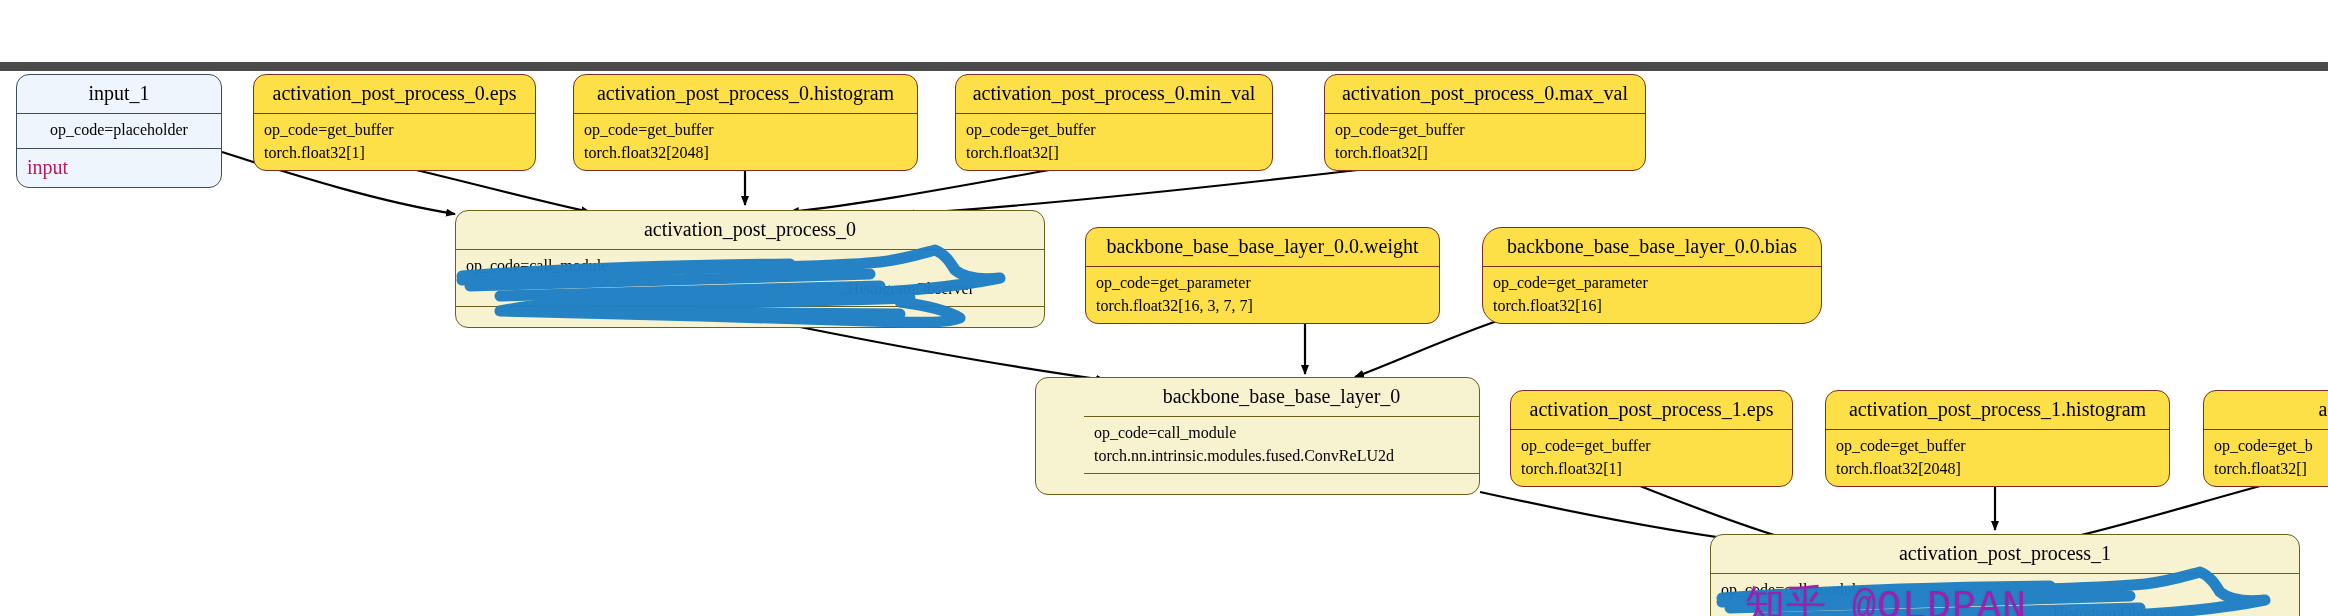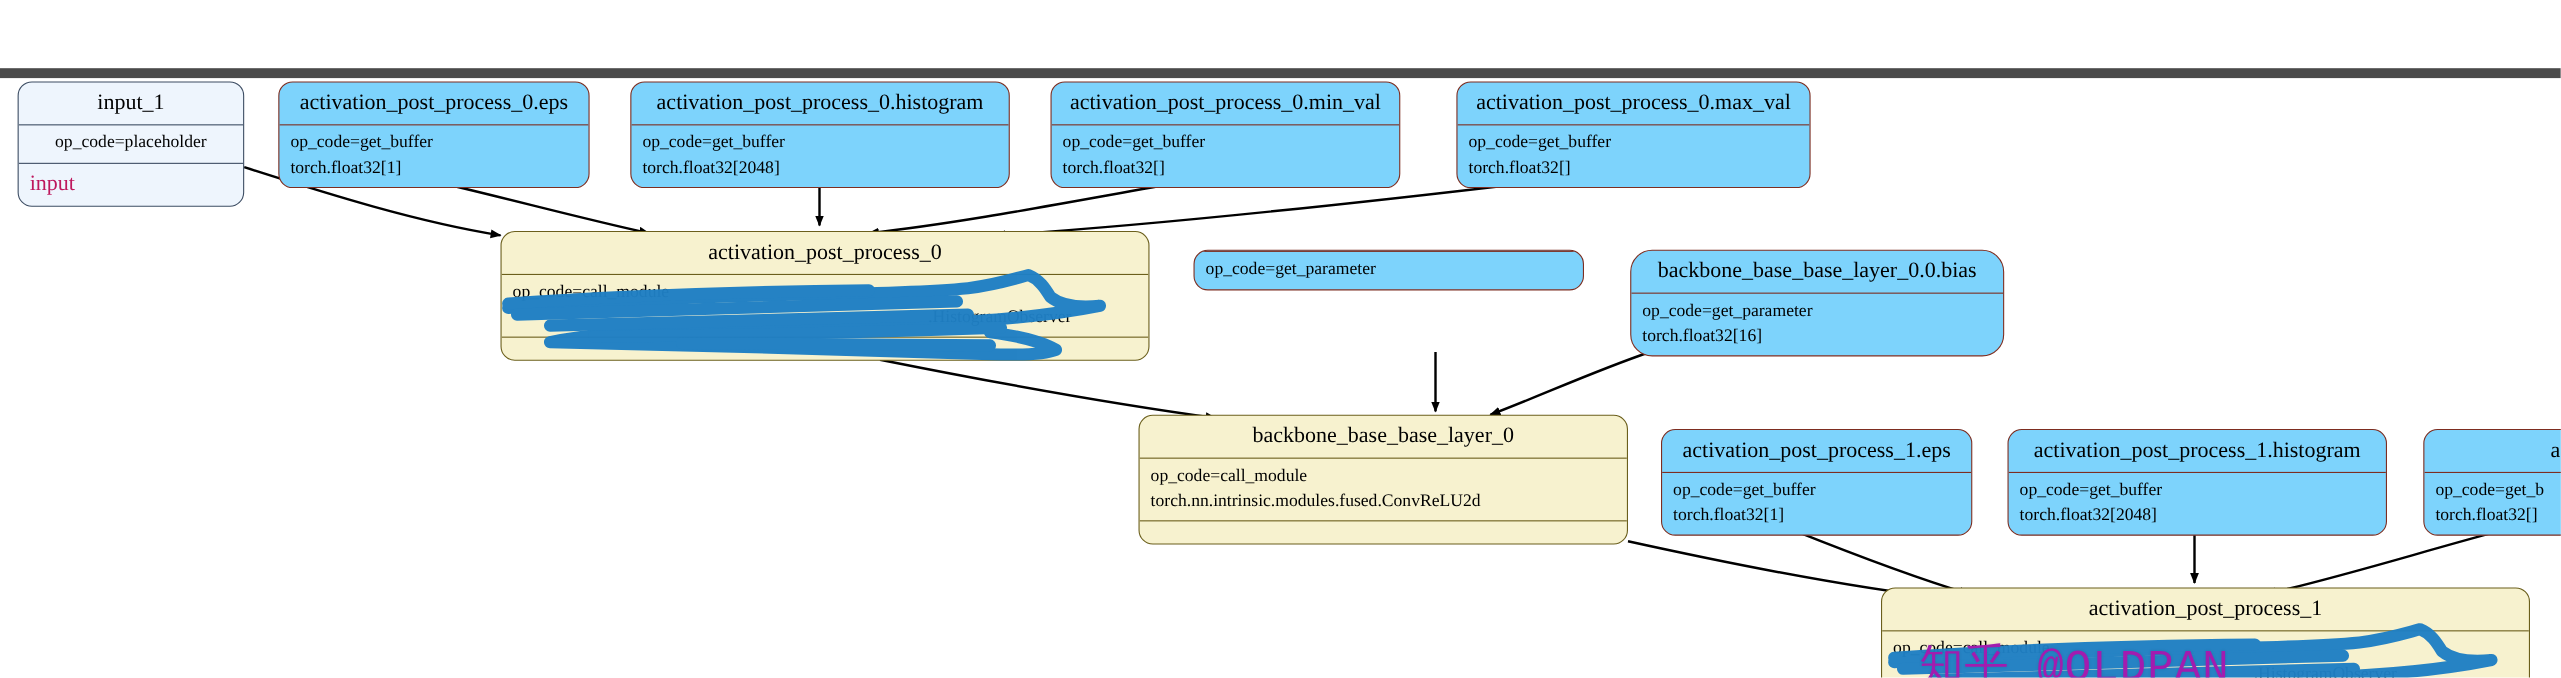--- a/index.html
+++ b/index.html
@@ -41,21 +41,21 @@
     border-top:1.6px solid #000;
     font-size:20px;
     line-height:1.42;
     padding:4px 10px 6px 10px;
     color:#be185d;
     white-space:nowrap;
     min-height:10px;
   }
 
   
-  .n-salmon{background:#7dd3fc;border-color:#7d2d20;}
+  .n-salmon{background:#fde047;border-color:#7d2d20;}
   .n-salmon .title{border-bottom:0;}
   .n-salmon .body{border-top-color:#7d2d20;}
 
   
   .n-yellow{background:#f7f2cf;border-color:#6b5f1c;}
   .n-yellow .body{border-top-color:#6b5f1c;}
   .n-yellow .foot{border-top-color:#6b5f1c;}
 
   
   .n-blue{background:#eef5fd;border-color:#3d4d63;}
@@ -161,34 +161,36 @@
   <div class="node n-yellow" style="left:455px;top:148px;width:590px;">
     <div class="title">activation_post_process_0</div>
     <div class="body">
       <div>op_code=call_module</div>
       <div style="text-align:right;padding-right:60px;">.HistogramObserver</div>
     </div>
     <div class="foot"></div>
   </div>
 
   <div class="node n-salmon" style="left:1085px;top:165px;width:355px;">
+    <div class="title">backbone_base_base_layer_0.0.weight</div>
     <div class="body">
       <div>op_code=get_parameter</div>
+      <div>torch.float32[16, 3, 7, 7]</div>
     </div>
   </div>
 
   <div class="node n-salmon" style="left:1482px;top:165px;width:340px;border-radius:20px;">
     <div class="title">backbone_base_base_layer_0.0.bias</div>
     <div class="body">
       <div>op_code=get_parameter</div>
       <div>torch.float32[16]</div>
     </div>
   </div>
 
-  <div class="node n-yellow" style="left:1035px;top:315px;width:445px;">
+  <div class="node n-yellow" style="left:1035px;top:315px;width:445px;padding-left:48px;">
     <div class="title">backbone_base_base_layer_0</div>
     <div class="body">
       <div>op_code=call_module</div>
       <div>torch.nn.intrinsic.modules.fused.ConvReLU2d</div>
     </div>
     <div class="foot"></div>
   </div>
 
   <div class="node n-salmon" style="left:1510px;top:328px;width:283px;">
     <div class="title">activation_post_process_1.eps</div>

